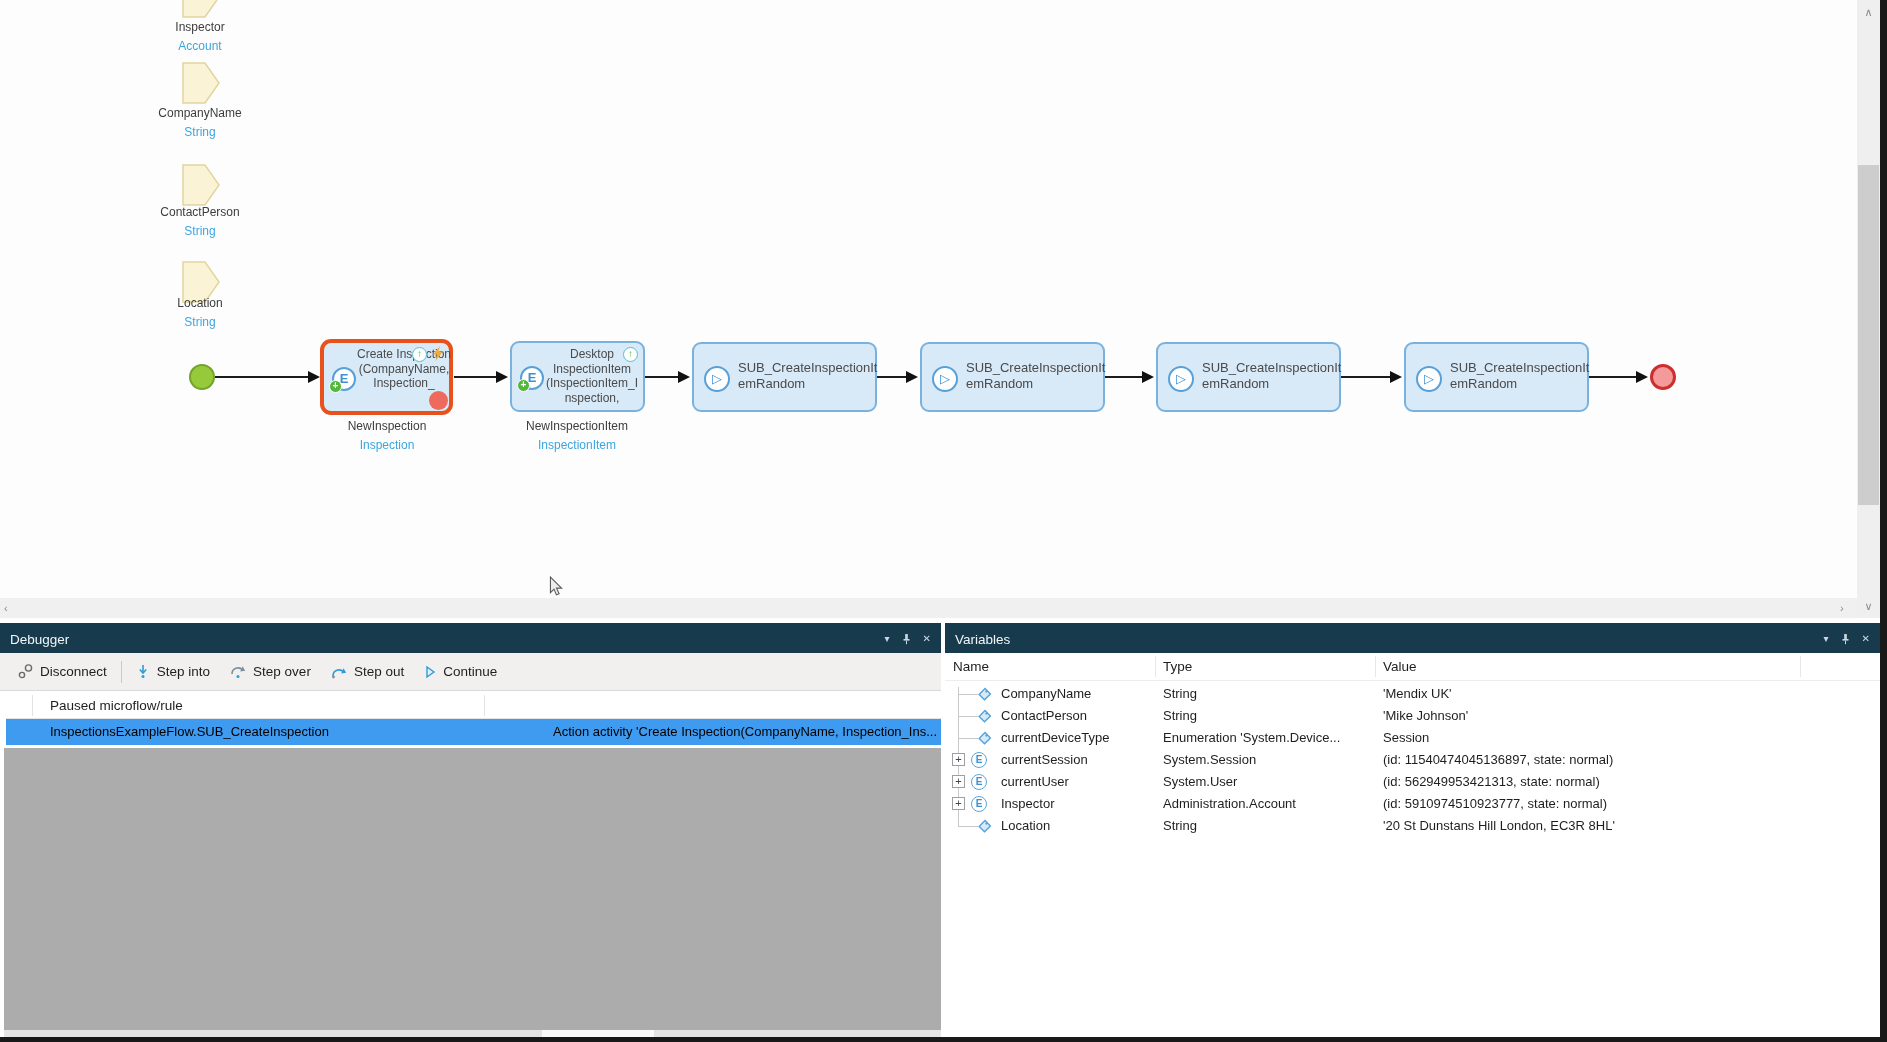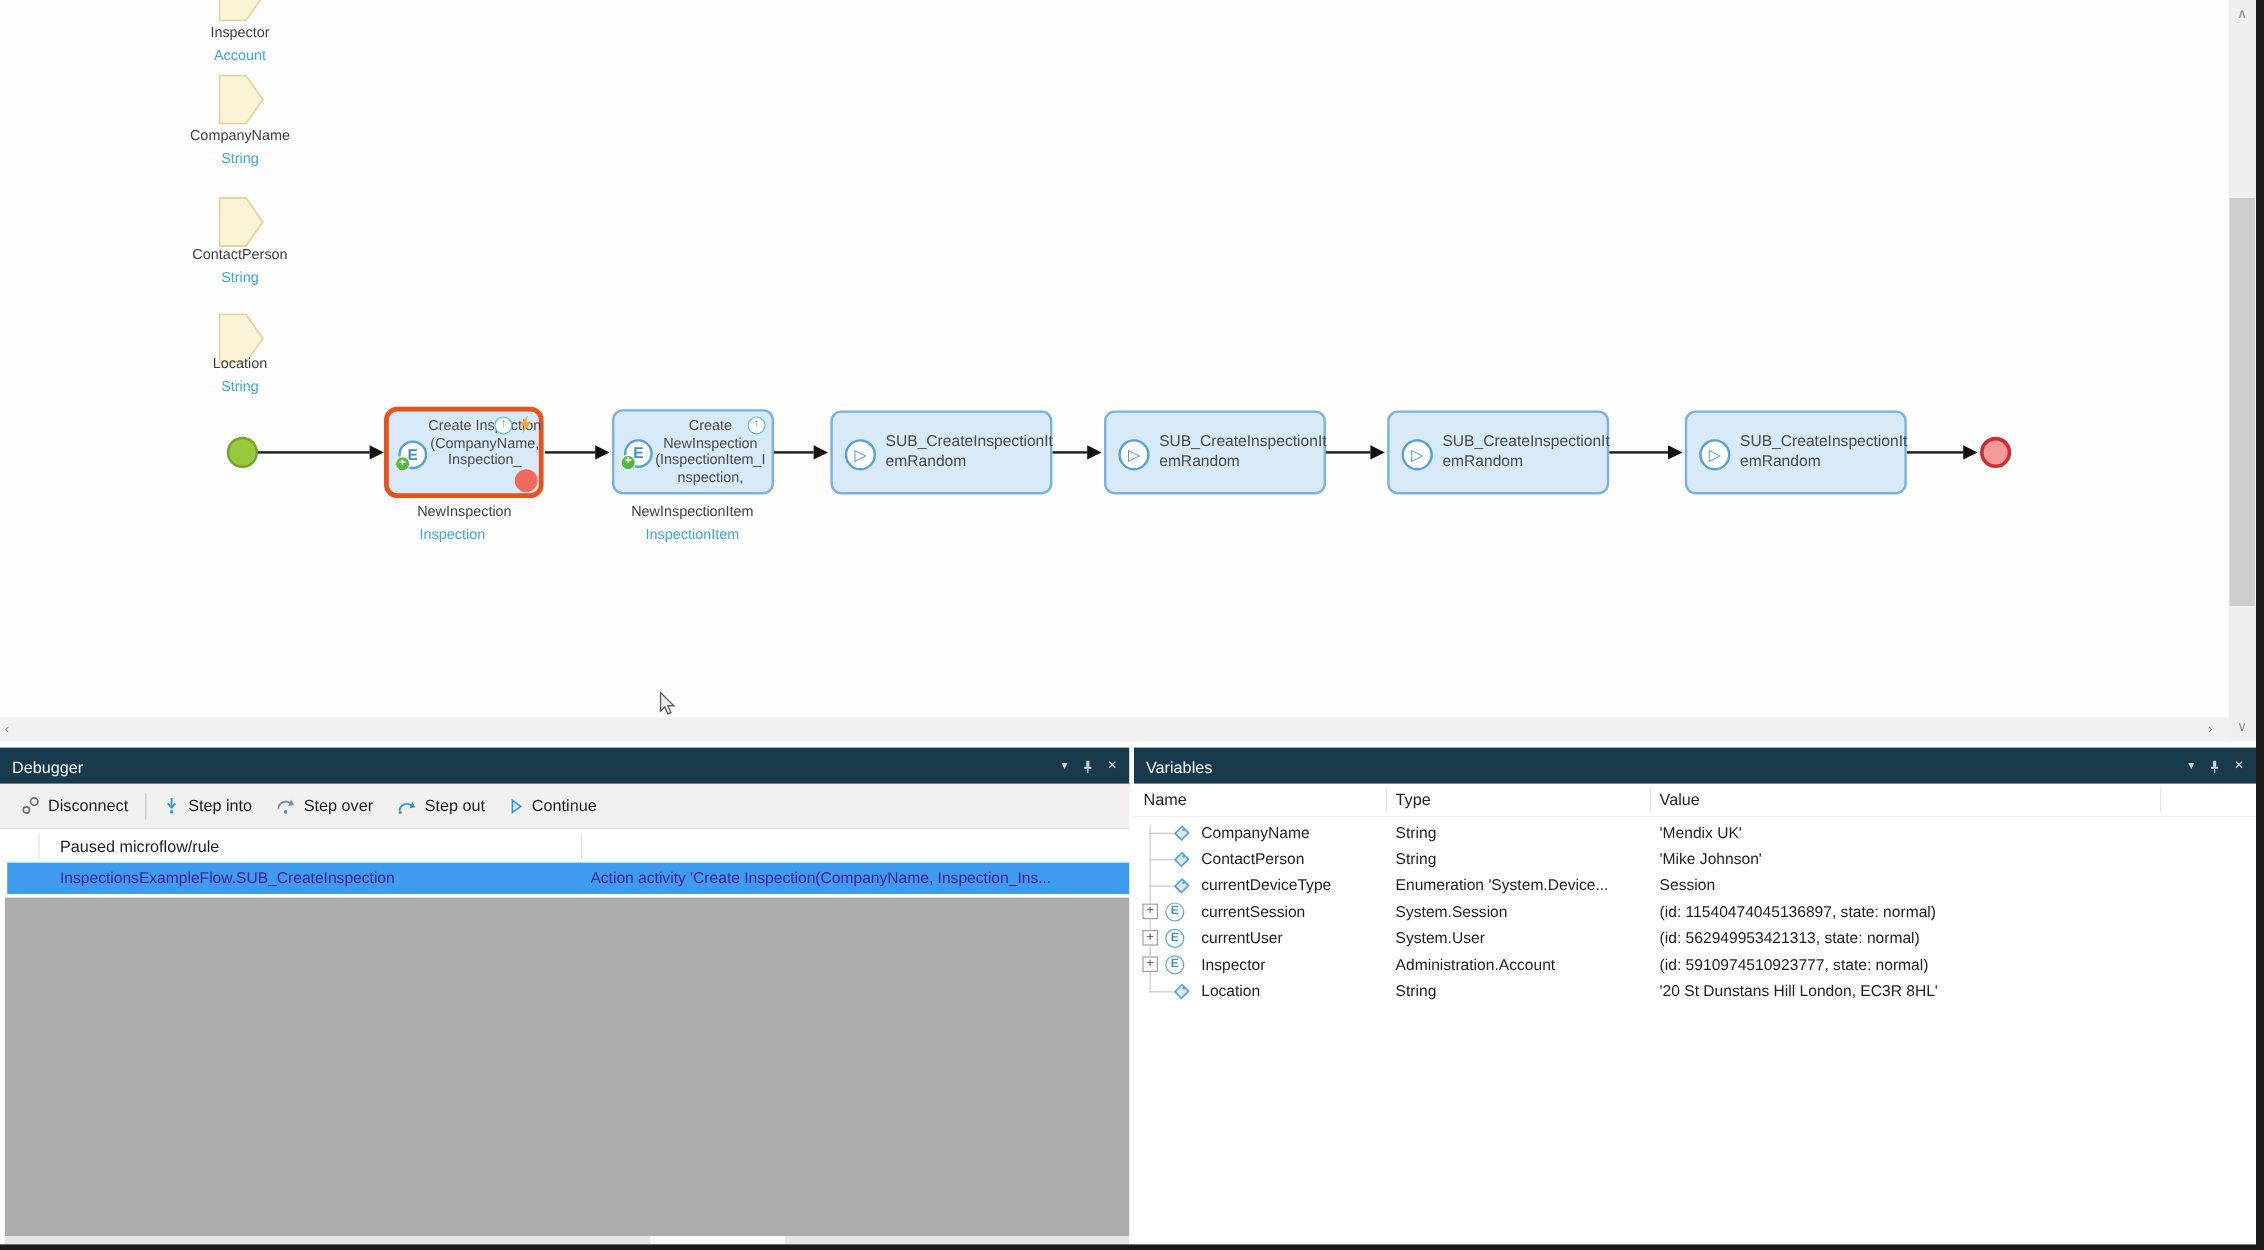--- a/index.html
+++ b/index.html
@@ -72,21 +72,21 @@
   #dbg-toolbar { position:absolute; left:0; top:30px; width:100%; height:38px; background:#F1F0EF;
                  border-bottom:1px solid #DADADA; display:flex; align-items:center; padding:0 8px;
                  font-size:13.5px; color:#1e1e1e; }
   .tool-btn { display:flex; align-items:center; gap:7px; padding:0 10px; height:28px; }
   .tool-sep { width:1px; height:22px; background:#C9C9C9; margin:0 4px; }
 
   #dbg-table { position:absolute; left:6px; top:70px; right:0; }
   .dbg-header { position:relative; height:26px; background:#fff; border-bottom:1px solid #E4E4E4;
                 font-size:13.5px; color:#1e1e1e; }
   .dbg-header .sep { position:absolute; top:2px; bottom:2px; width:1px; background:#E2E2E2; }
-  .dbg-row-selected { position:relative; height:26px; background:#3E9BEF; color:#4c1d95; font-size:13px; }
+  .dbg-row-selected { position:relative; height:26px; background:#3E9BEF; color:#000000; font-size:13px;text-align:right; }
   .dbg-col1 { position:absolute; left:44px; top:0; line-height:26px; white-space:nowrap; }
   .dbg-col2 { position:absolute; left:486px; right:4px; top:0; line-height:26px; white-space:nowrap; overflow:hidden; }
   #dbg-gray { position:absolute; left:4px; top:125px; width:937px; height:282px; background:#ACACAC; }
   #dbg-hscroll { position:absolute; left:4px; top:407px; width:937px; height:7px; background:#E6E5E5; }
   #dbg-hthumb { position:absolute; left:538px; top:0; width:112px; height:7px; background:#FBFBFB; }
 
   #var-header { position:absolute; left:0; top:30px; right:0; height:28px; background:#fff;
                 border-bottom:1px solid #EDEDED; font-size:13.5px; color:#1e1e1e; }
   #var-header .sep { position:absolute; top:3px; bottom:3px; width:1px; background:#E8E8E8; }
   .vh { position:absolute; top:0; line-height:28px; }
@@ -160,27 +160,27 @@
         <div class="create-badge">+</div>
       </div>
       <div class="act-text">Create Inspection (CompanyName, Inspection_</div>
       <div class="uparrow-icon" style="right:22px;">↑</div>
       <svg class="abs bolt-svg" style="right:5px; top:3px;" width="12" height="15">
         <polygon points="8,0 1,8.5 5,8.5 3.5,15 11,5.5 6.5,5.5" fill="#F2A93B"></polygon>
       </svg>
       <div class="breakpoint-dot"></div>
     </div>
     <div class="caption-name" style="left:302px; top:419px;">NewInspection</div>
-    <div class="caption-entity" style="left:292px; top:438px;text-align:center;">Inspection</div>
+    <div class="caption-entity" style="left:302px; top:438px;text-align:center;">Inspection</div>
 
     <div class="flow-box" style="left:510px; top:341px; width:135px; height:71px;">
       <div class="entity-icon" style="top:23px;"><span>E</span>
         <div class="create-badge">+</div>
       </div>
-      <div class="act-text">Create NewInspection (InspectionItem_Inspection,</div>
+      <div class="act-text">Desktop InspectionItem (InspectionItem_Inspection,</div>
       <div class="uparrow-icon" style="right:5px;">↑</div>
     </div>
     <div class="caption-name" style="left:492px; top:419px;">NewInspectionItem</div>
     <div class="caption-entity" style="left:492px; top:438px;">InspectionItem</div>
 
     <div class="flow-box" style="left:692px; top:342px; width:185px; height:70px;">
       <div class="mf-call-icon">▷</div>
       <div class="sub-text">SUB_CreateInspectionItemRandom</div>
     </div>
     <div class="flow-box" style="left:920px; top:342px; width:185px; height:70px;">

